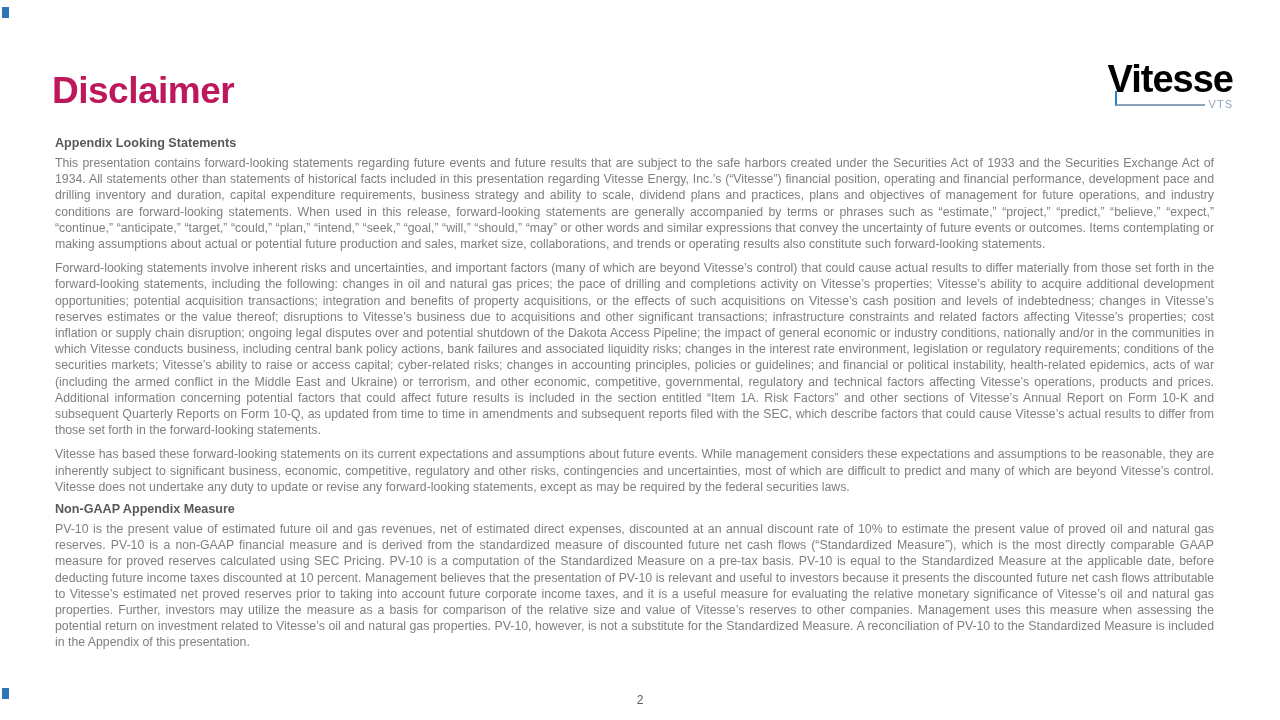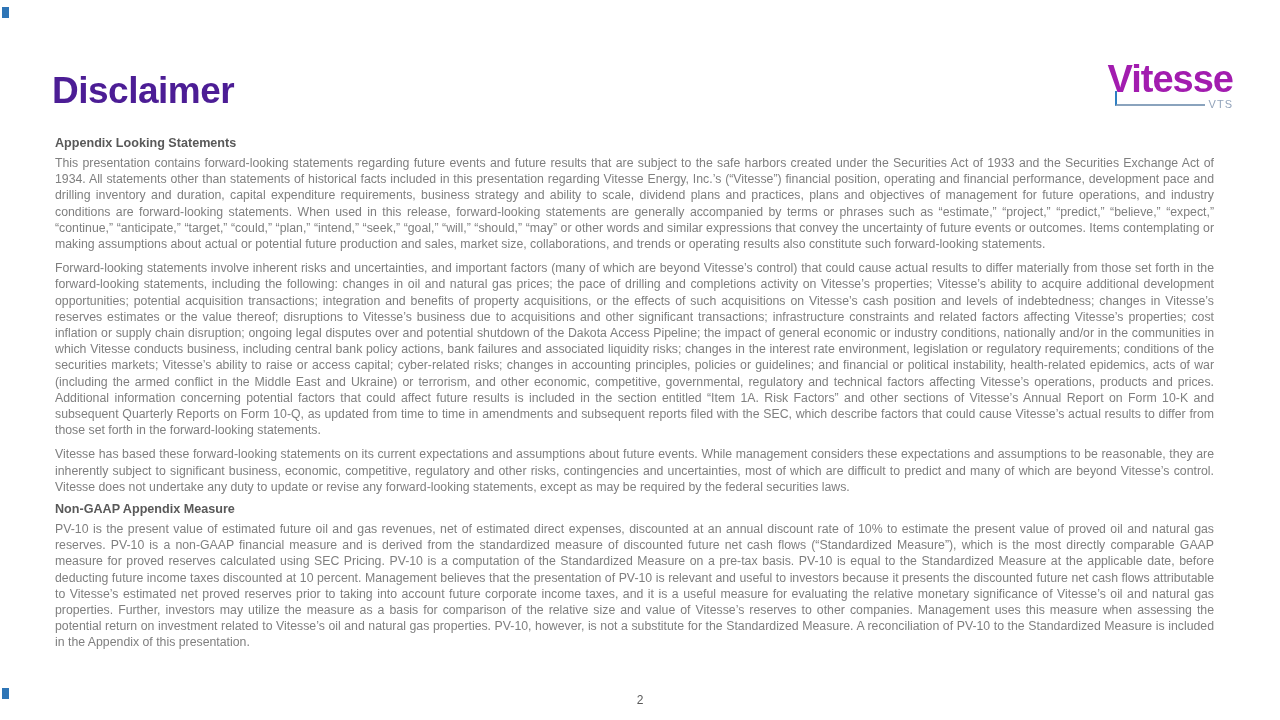--- a/index.html
+++ b/index.html
@@ -24,35 +24,35 @@
 
   
   .title {
     position: absolute;
     left: 52px;
     top: 70px;
     margin: 0;
     font-size: 37px;
     font-weight: bold;
     letter-spacing: -0.5px;
-    color: #4c1d95;
+    color: #be185d;
   }
 
   
   .logo {
     position: absolute;
     right: 47px;
     top: 60px;
     width: 152px;
   }
   .logo-word {
     font-size: 38px;
     font-weight: 600;
     letter-spacing: -1px;
-    color: #a21caf;
+    color: #000000;
     line-height: 1;
     text-align: right;
   }
   .logo-sub {
     display: flex;
     align-items: flex-end;
     margin: -7px 0 0 34px;
   }
   .logo-rule {
     flex: 1;

